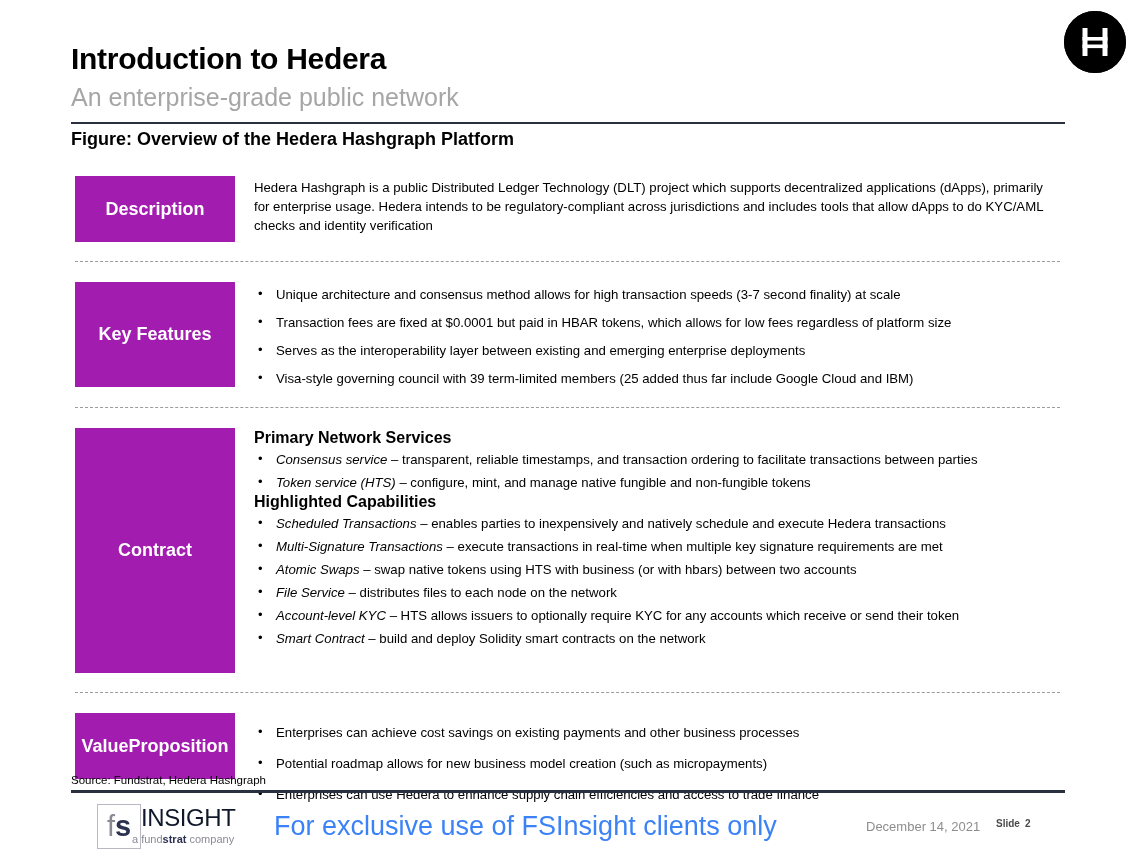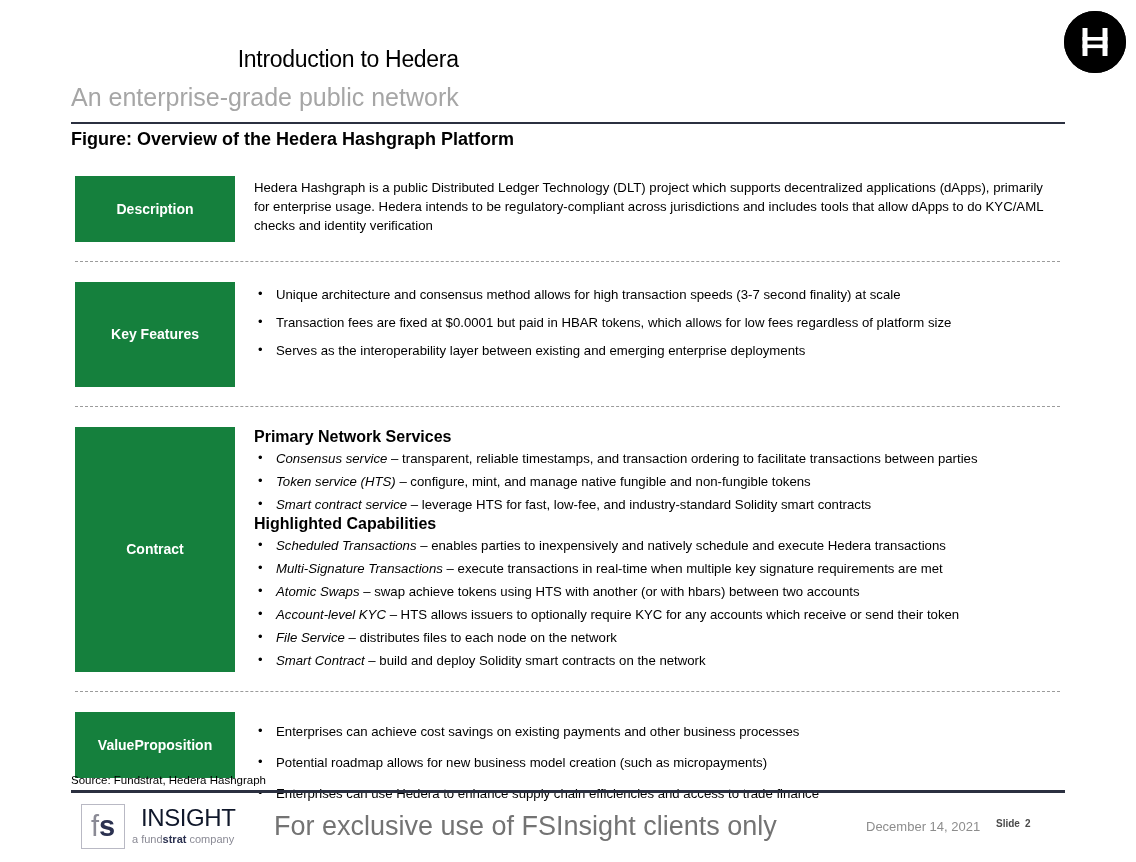--- a/index.html
+++ b/index.html
@@ -28,28 +28,27 @@
   }
   .hedera-logo svg { display: block; }
 
   
   .title-block {
     position: absolute;
     left: 71px;
     top: 40px;
   }
   .deck-title {
-    font-size: 23px;
-    font-weight: normal;
+    font-size: 30px;
+    font-weight: bold;
     letter-spacing: -0.3px;
     line-height: 38px;
     color: #000000;
     margin: 0;
     white-space: nowrap;
-    text-align: right;
   }
   .deck-subtitle {
     font-size: 25px;
     font-weight: normal;
     line-height: 32px;
     color: #a6a6a6;
     margin: 3px 0 0 0;
     white-space: nowrap;
   }
 
@@ -80,23 +79,23 @@
     width: 985px;
   }
   .row {
     position: relative;
     display: flex;
     align-items: stretch;
   }
   .row-label {
     width: 160px;
     flex: 0 0 160px;
-    background: #15803d;
+    background: #a21caf;
     color: #ffffff;
-    font-size: 14px;
+    font-size: 18px;
     font-weight: bold;
     display: flex;
     align-items: center;
     justify-content: center;
     text-align: center;
     line-height: 19px;
   }
   .row-body {
     flex: 1 1 auto;
     padding-left: 19px;
@@ -186,21 +185,21 @@
 
   .fs-logo {
     position: absolute;
     left: 81px;
     top: 803px;
     width: 152px;
     height: 48px;
   }
   .fs-mark {
     position: absolute;
-    left: 0;
+    left: 16px;
     top: 1px;
     width: 44px;
     height: 45px;
     border: 1px solid #b9b9c4;
     box-sizing: border-box;
     background: #ffffff;
     font-size: 29px;
     line-height: 43px;
     text-align: center;
     letter-spacing: 0px;
@@ -226,21 +225,21 @@
     line-height: 13px;
     white-space: nowrap;
   }
   .fs-tag b { color: #2b3150; }
 
   .exclusive {
     position: absolute;
     left: 274px;
     top: 808px;
     font-size: 27px;
-    color: #737373;
+    color: #3b82f6;
     line-height: 36px;
     white-space: nowrap;
   }
   .footer-date {
     position: absolute;
     left: 866px;
     top: 819px;
     font-size: 13px;
     color: #8d8d8d;
     white-space: nowrap;
@@ -292,20 +291,21 @@
   <div class="divider"></div>
   <div class="gap-below"></div>
 
   <div class="row r-key">
     <div class="row-label">Key Features</div>
     <div class="row-body">
       <ul class="bullets">
         <li>Unique architecture and consensus method allows for high transaction speeds (3-7 second finality) at scale</li>
         <li>Transaction fees are fixed at $0.0001 but paid in HBAR tokens, which allows for low fees regardless of platform size</li>
         <li>Serves as the interoperability layer between existing and emerging enterprise deployments</li>
+        <li>Visa-style governing council with 39 term-limited members (25 added thus far include Google Cloud and IBM)</li>
       </ul>
     </div>
   </div>
 
   <div class="gap-above"></div>
   <div class="divider"></div>
   <div class="gap-below"></div>
 
   <div class="row r-services">
     <div class="row-label">Contract</div>
@@ -314,47 +314,43 @@
       <p class="sub-head">Primary Network Services</p>
       <ul class="bullets tight">
         <li>
           <span class="term">Consensus service</span>
           <span class="dash">– transparent, reliable timestamps, and transaction ordering to facilitate transactions between parties</span>
         </li>
         <li>
           <span class="term">Token service (HTS)</span>
           <span class="dash">– configure, mint, and manage native fungible and non-fungible tokens</span>
         </li>
-        <li>
-          <span class="term">Smart contract service</span>
-          <span class="dash">– leverage HTS for fast, low-fee, and industry-standard Solidity smart contracts</span>
-        </li>
       </ul>
 
       <p class="sub-head second">Highlighted Capabilities</p>
       <ul class="bullets tight">
         <li>
           <span class="term">Scheduled Transactions</span>
           <span class="dash">– enables parties to inexpensively and natively schedule and execute Hedera transactions</span>
         </li>
         <li>
           <span class="term">Multi-Signature Transactions</span>
           <span class="dash">– execute transactions in real-time when multiple key signature requirements are met</span>
         </li>
         <li>
           <span class="term">Atomic Swaps</span>
-          <span class="dash">– swap achieve tokens using HTS with another (or with hbars) between two accounts</span>
+          <span class="dash">– swap native tokens using HTS with business (or with hbars) between two accounts</span>
+        </li>
+        <li>
+          <span class="term">File Service</span>
+          <span class="dash">– distributes files to each node on the network</span>
         </li>
         <li>
           <span class="term">Account-level KYC</span>
           <span class="dash">– HTS allows issuers to optionally require KYC for any accounts which receive or send their token</span>
-        </li>
-        <li>
-          <span class="term">File Service</span>
-          <span class="dash">– distributes files to each node on the network</span>
         </li>
         <li>
           <span class="term">Smart Contract</span>
           <span class="dash">– build and deploy Solidity smart contracts on the network</span>
         </li>
       </ul>
 
     </div>
   </div>
 

